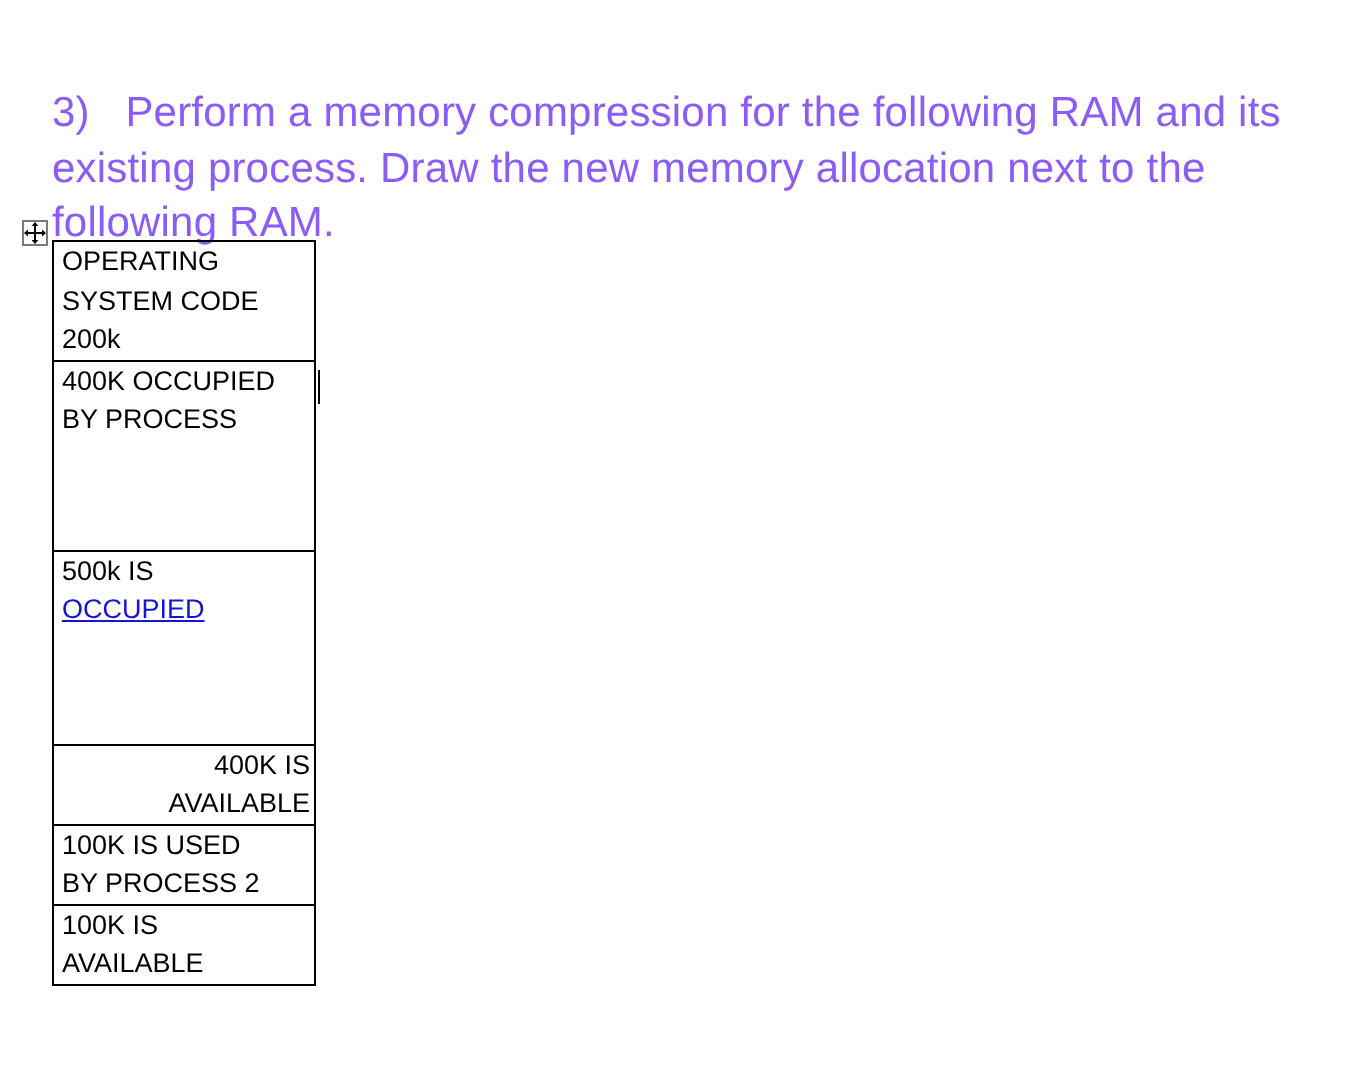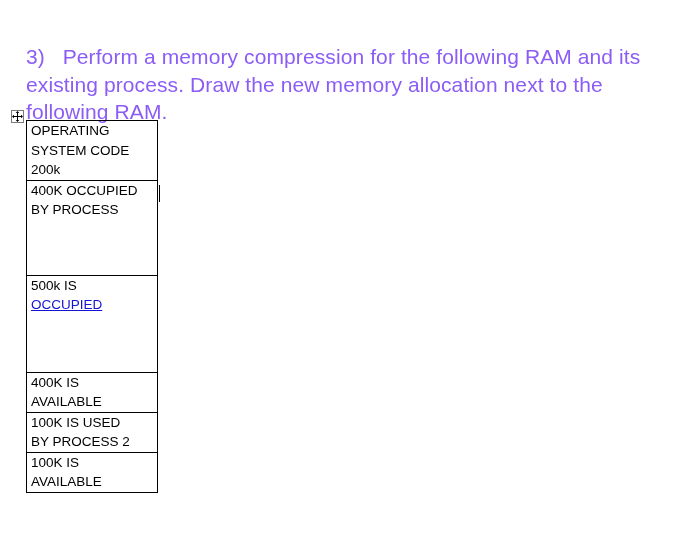--- a/index.html
+++ b/index.html
@@ -76,21 +76,21 @@
     word-wrap: break-word;
     overflow: visible;
     white-space: nowrap;
   }
   .cell-line { display: block; white-space: nowrap; }
 
   
   tr.row-os    td { height: 58px; }
   tr.row-p1    td { height: 94px; }
   tr.row-500   td { height: 96px; }
-  tr.row-400a  td { height: 39px; }
+  tr.row-400a  td { height: 39px; text-align: right; }
   tr.row-100   td { height: 39px; }
   tr.row-200   td { height: 37px; }
 
   
   .flagged-word {
     color: #1414d2;
     text-decoration: underline;
     text-decoration-color: #1414d2;
     text-underline-offset: 1px;
   }

